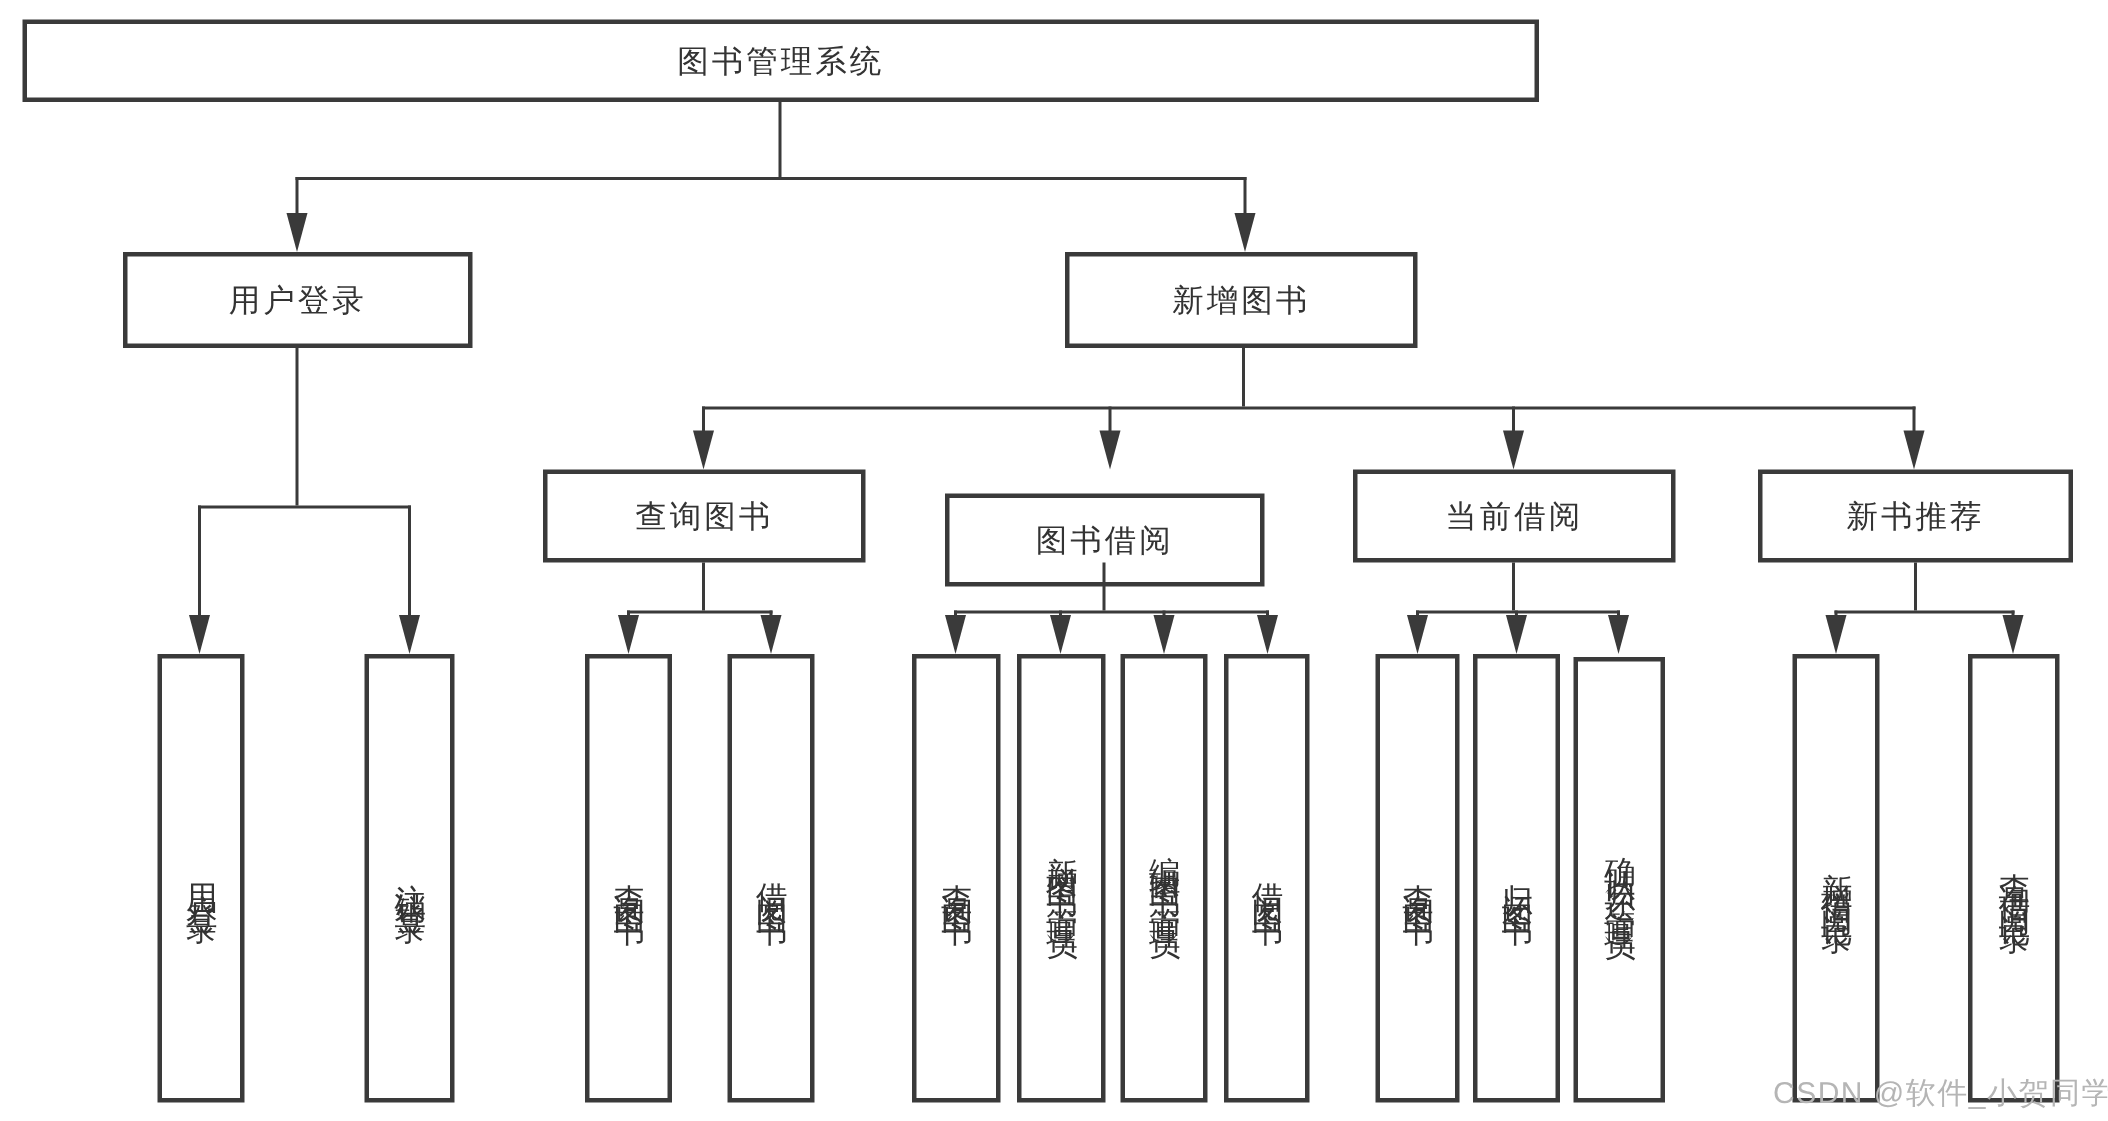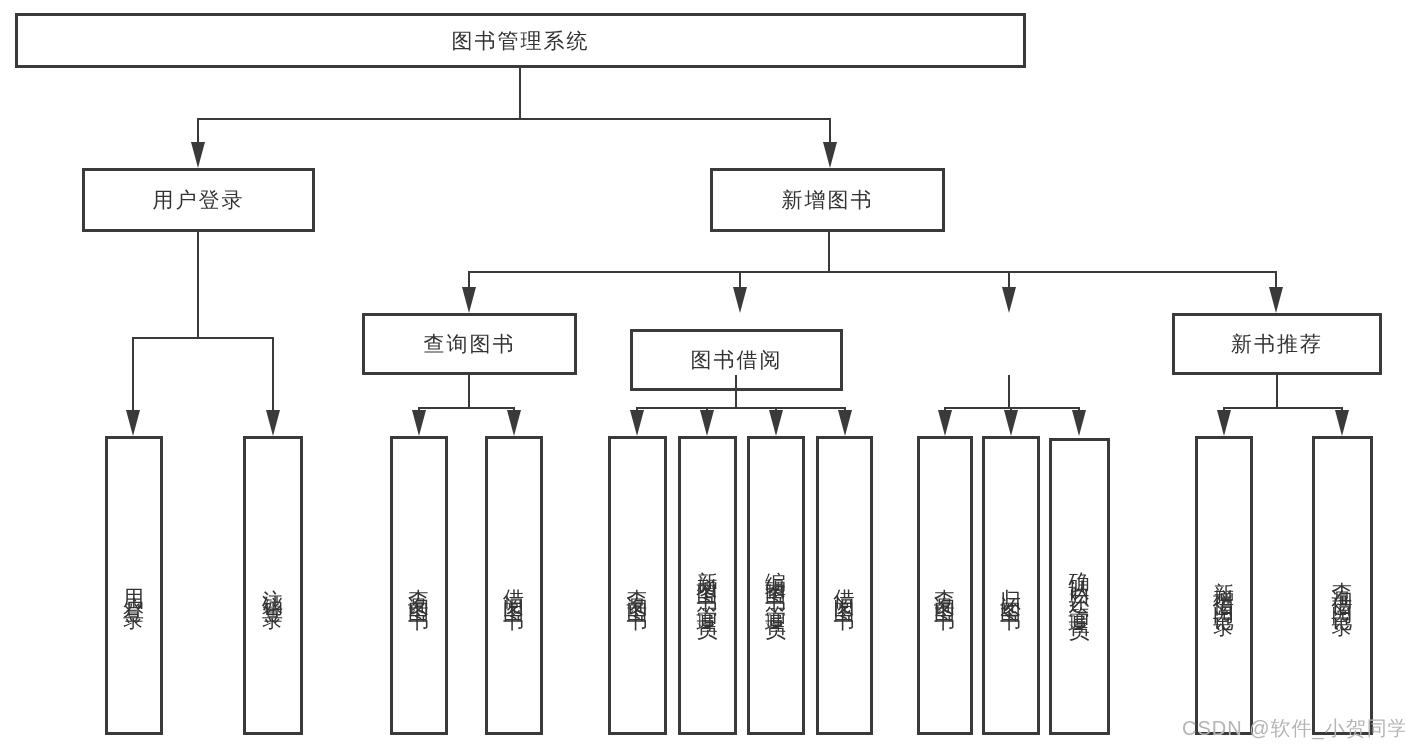--- a/index.html
+++ b/index.html
@@ -94,20 +94,23 @@
   <div class="arrow" style="left:1002px; top:287px"></div>
   <div class="vline" style="left:1275px; top:271px; height:18px"></div>
   <div class="arrow" style="left:1269px; top:287px"></div>
 
   <div class="box hbox" style="left:362px; top:313px; width:215px; height:62px">
     <span>查询图书</span>
   </div>
   <div class="box hbox" style="left:630px; top:329px; width:213px; height:62px">
     <span>图书借阅</span>
   </div>
+  <div class="box hbox" style="left:902px; top:313px; width:215px; height:62px">
+    <span>当前借阅</span>
+  </div>
   <div class="box hbox" style="left:1172px; top:313px; width:210px; height:62px">
     <span>新书推荐</span>
   </div>
 
   <div class="vline" style="left:468px; top:375px; height:32px"></div>
   <div class="hline" style="left:418px; top:407px; width:97px"></div>
   <div class="vline" style="left:418px; top:407px; height:6px"></div>
   <div class="arrow" style="left:412px; top:410px"></div>
   <div class="vline" style="left:513px; top:407px; height:6px"></div>
   <div class="arrow" style="left:507px; top:410px"></div>

